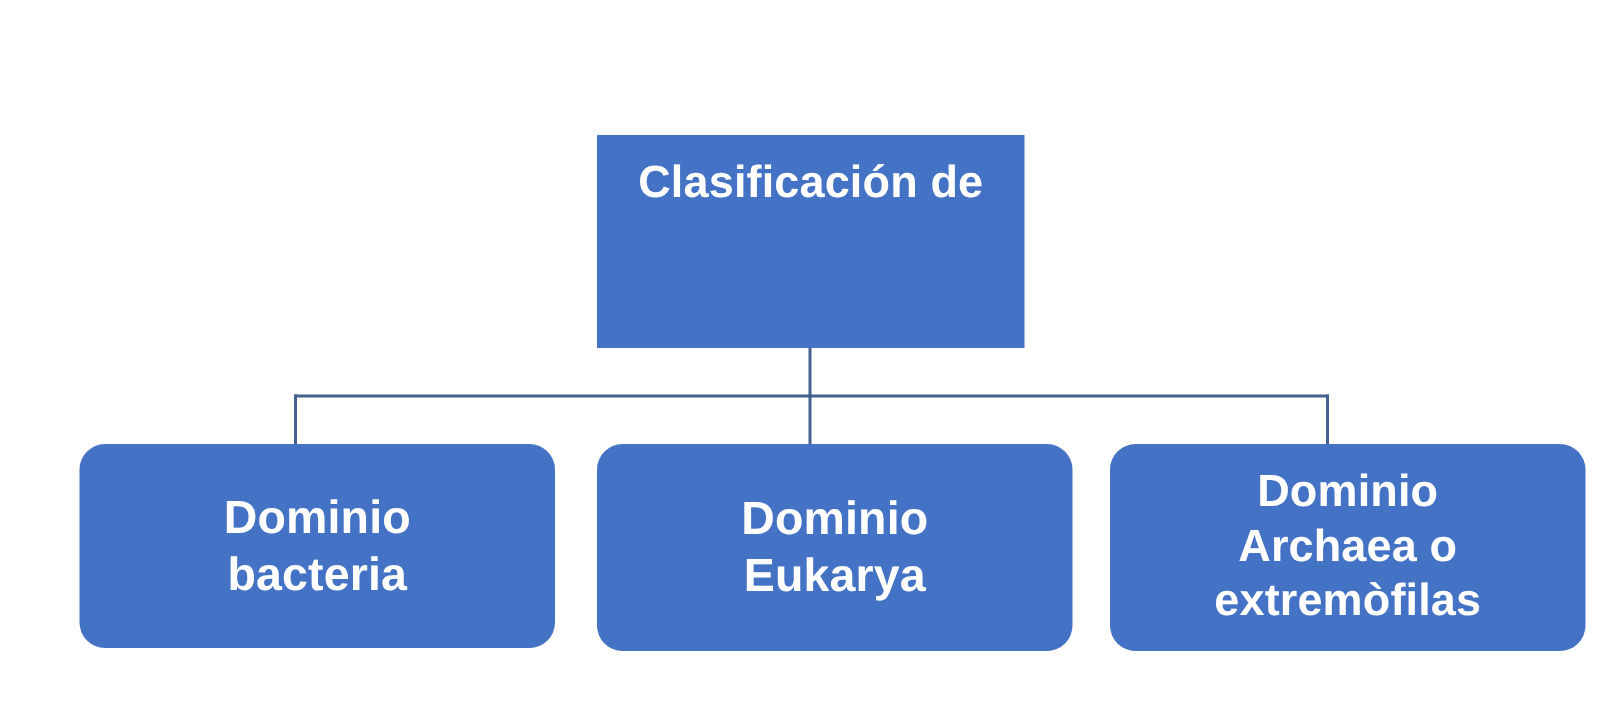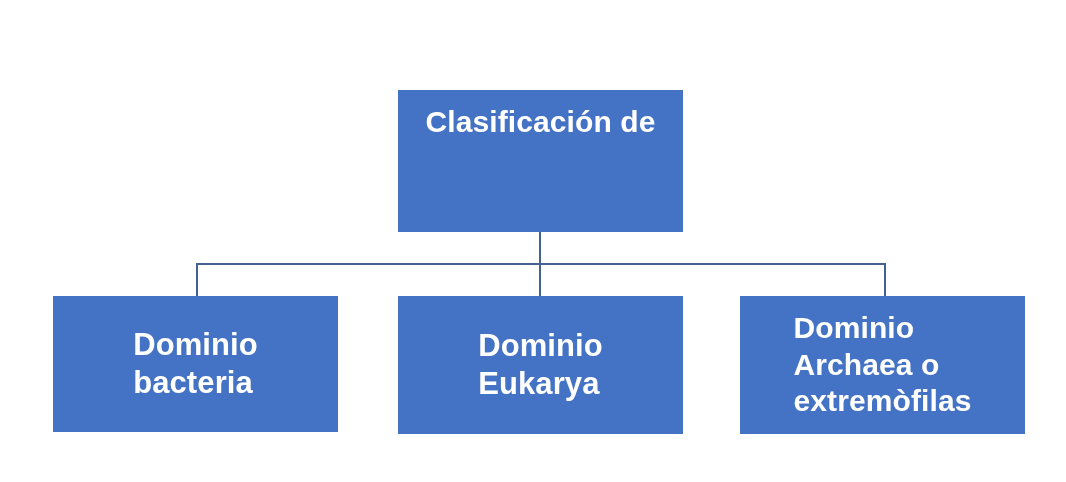--- a/index.html
+++ b/index.html
@@ -22,41 +22,42 @@
 
   
   .node {
     position: absolute;
     box-sizing: border-box;
     background: #4472C4;
     color: #ffffff;
     display: flex;
     align-items: center;
     justify-content: center;
-    text-align: left;
+    text-align: center;
     font-weight: bold;
     line-height: 1.22;
     letter-spacing: 0.1px;
     -webkit-font-smoothing: antialiased;
   }
 
   .node-root {
     left: 398px;
     top: 90px;
     width: 285px;
     height: 142px;
     font-size: 30px;
     padding: 0 10px;
   }
 
   .node-child {
     top: 296px;
-    width: 285px;
+    width: 317px;
     font-size: 31px;
     padding: 0 8px;
+    border-radius: 17px;
   }
 
   .node-bacteria { left: 53px;  height: 136px; }
   .node-eukarya  { left: 398px; height: 138px; }
   .node-archaea  { left: 740px; height: 138px; font-size: 30px; }
 
   .node-text {
     display: block;
     white-space: pre-line;
   }

